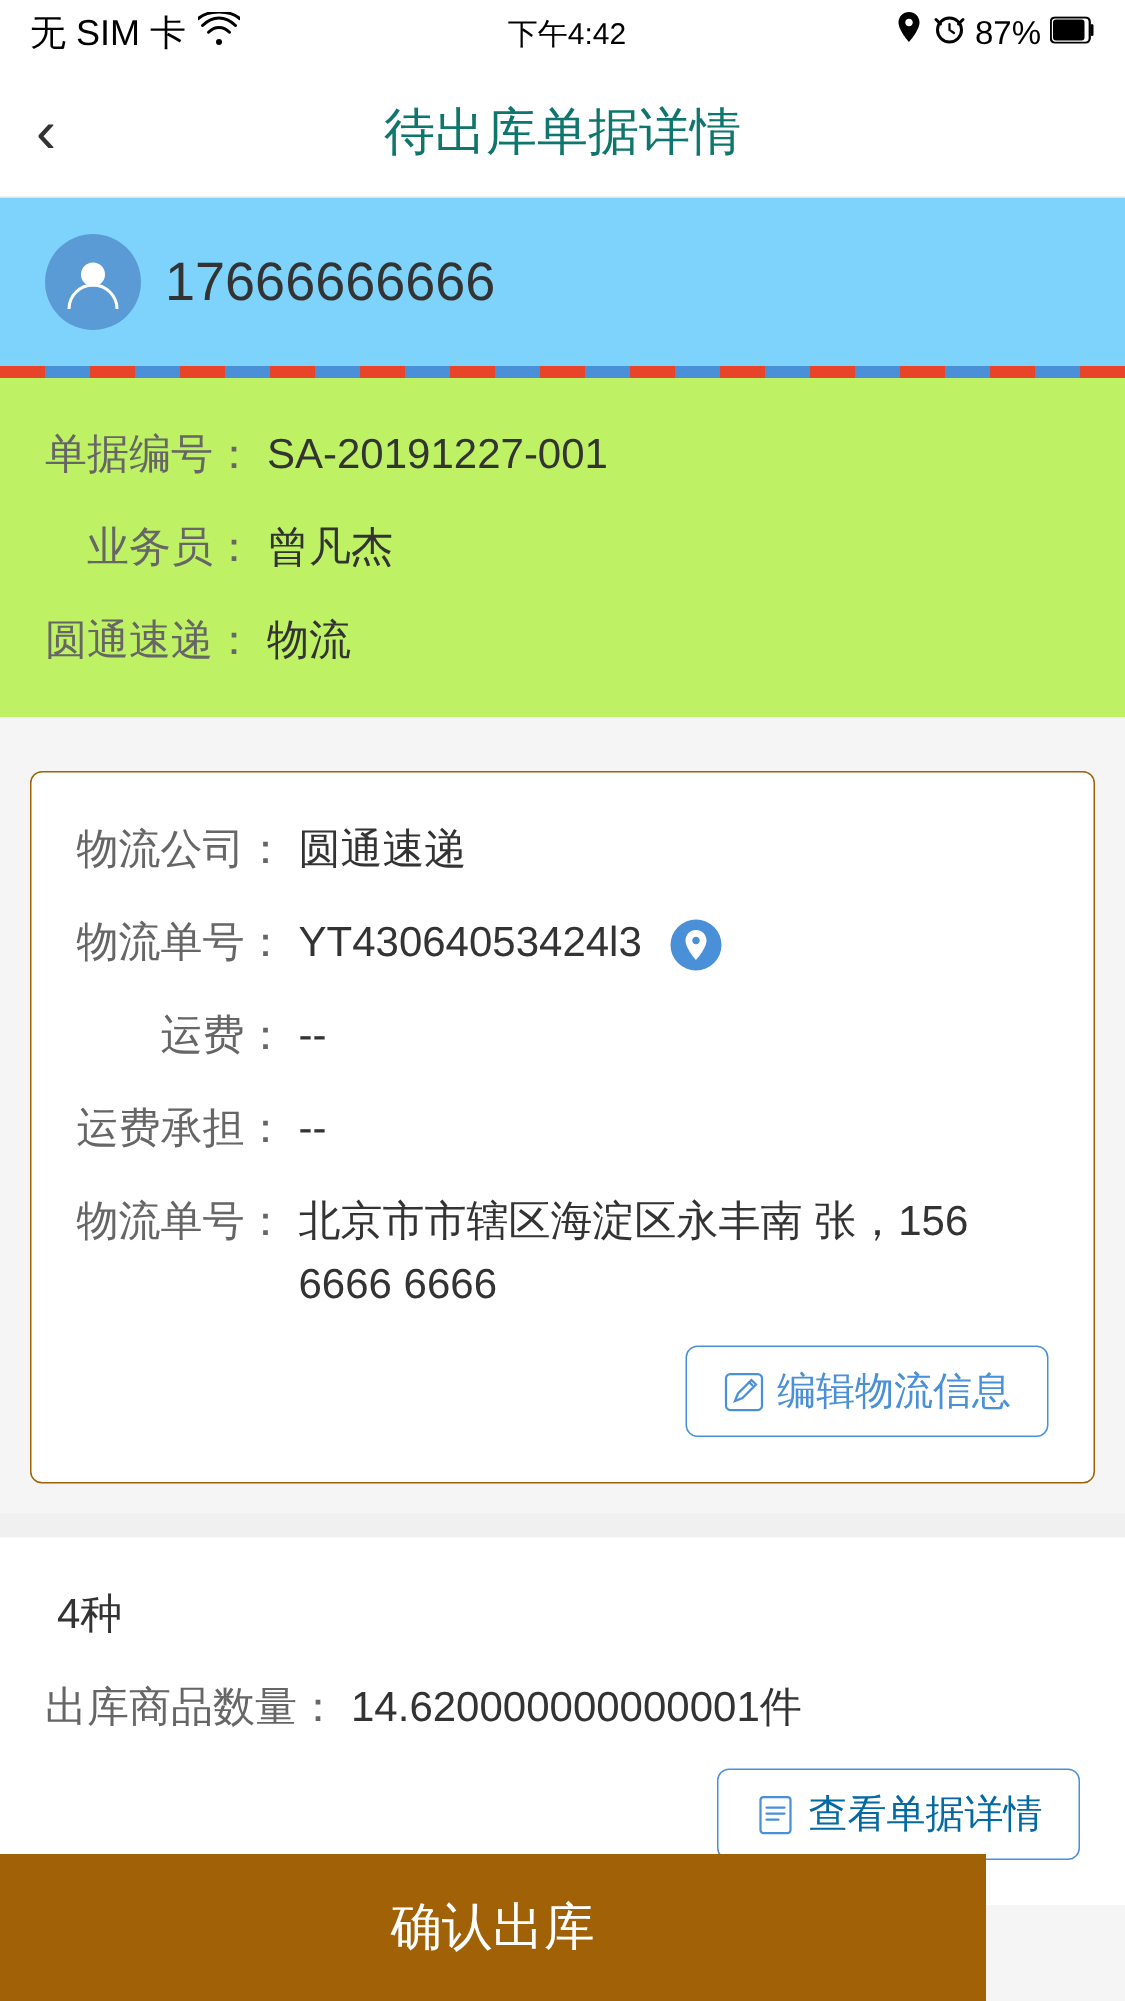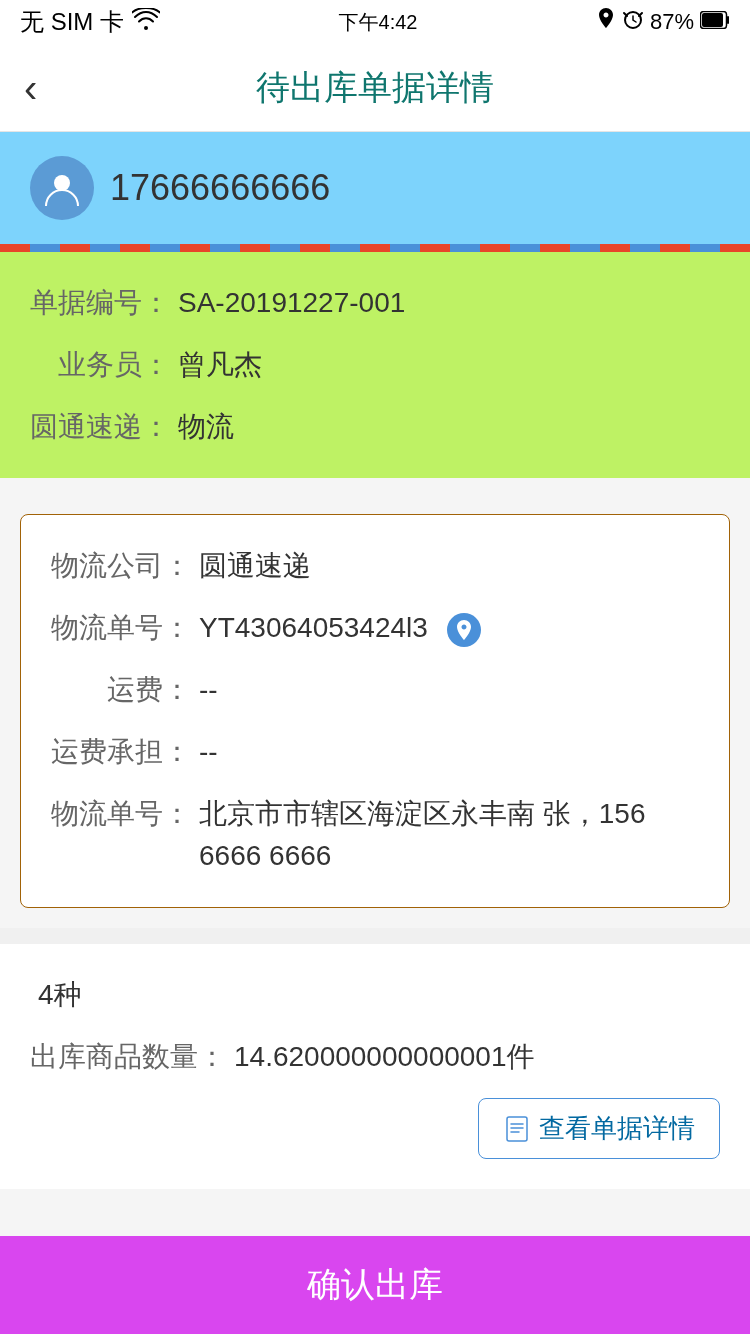--- a/index.html
+++ b/index.html
@@ -190,23 +190,23 @@
       gap: 8px;
       cursor: pointer;
     }
     .view-detail-btn svg { width: 28px; height: 28px; }
 
     
     .bottom-bar {
       position: fixed;
       bottom: 0;
       left: 0;
-      width: 750px;
+      width: 657px;
       height: 98px;
-      background: #d946ef;
+      background: #a16207;
       display: flex;
       align-items: center;
       justify-content: center;
       cursor: pointer;
     }
     .confirm-btn-text {
       color: #fff;
       font-size: 34px;
       font-weight: 500;
     }
@@ -314,20 +314,30 @@
       </div>
       <div class="info-row">
         <span class="info-label">运费承担：</span>
         <span class="info-value">--</span>
       </div>
       <div class="info-row">
         <span class="info-label">物流单号：</span>
         <span class="info-value">北京市市辖区海淀区永丰南  张，156 6666 6666</span>
       </div>
 
+      <div class="edit-btn-row">
+        <button class="edit-btn">
+          <svg viewBox="0 0 28 28" fill="none">
+            <rect x="2" y="2" width="24" height="24" rx="3" stroke="#4a90d9" stroke-width="1.5" fill="none"></rect>
+            <path d="M8 20l2-5 9-9 3 3-9 9-5 2z" stroke="#4a90d9" stroke-width="1.5" fill="none"></path>
+            <path d="M17 7l3 3" stroke="#4a90d9" stroke-width="1.5"></path>
+          </svg>
+          <span>编辑物流信息</span>
+        </button>
+      </div>
     </div>
   </div>
 
   <div class="section-separator"></div>
 
   <div class="goods-section">
     <div class="info-row">
       <span class="info-value">4种</span>
     </div>
     <div class="info-row">

